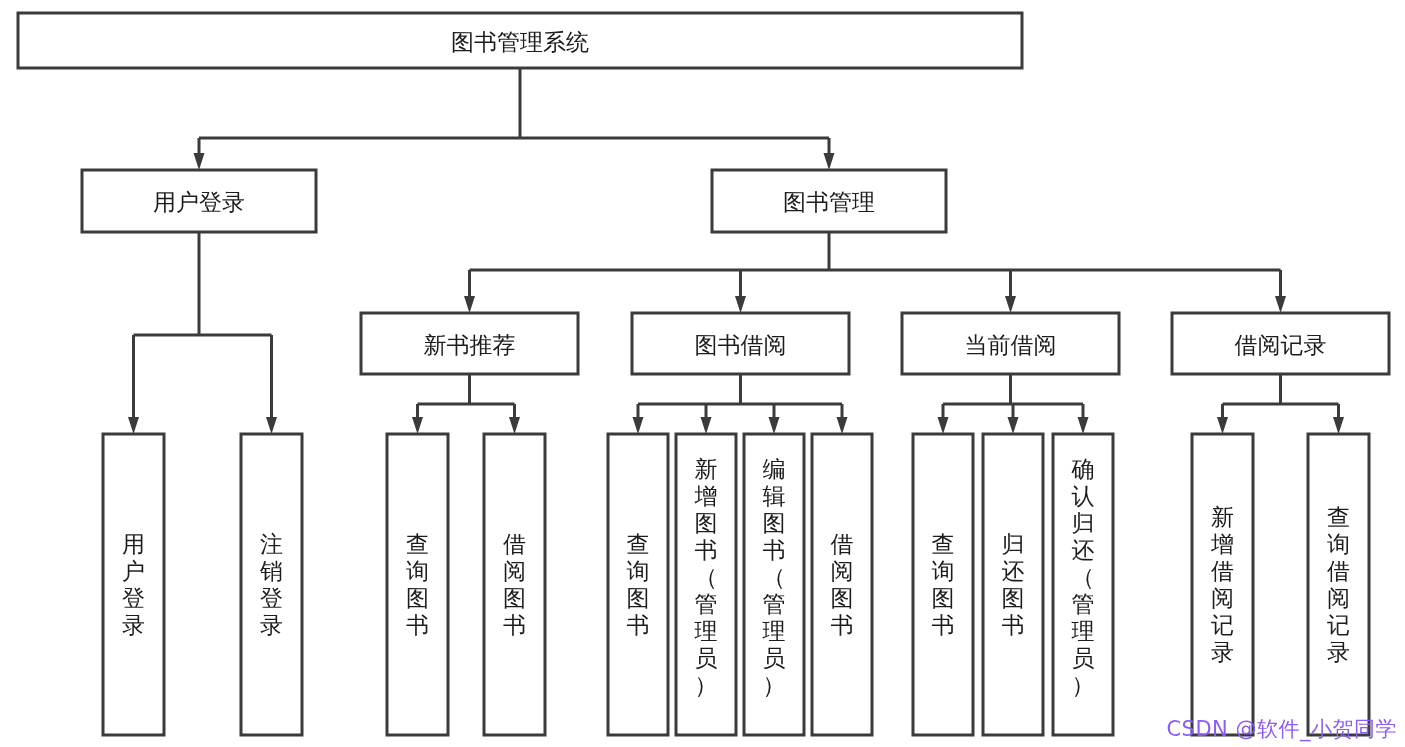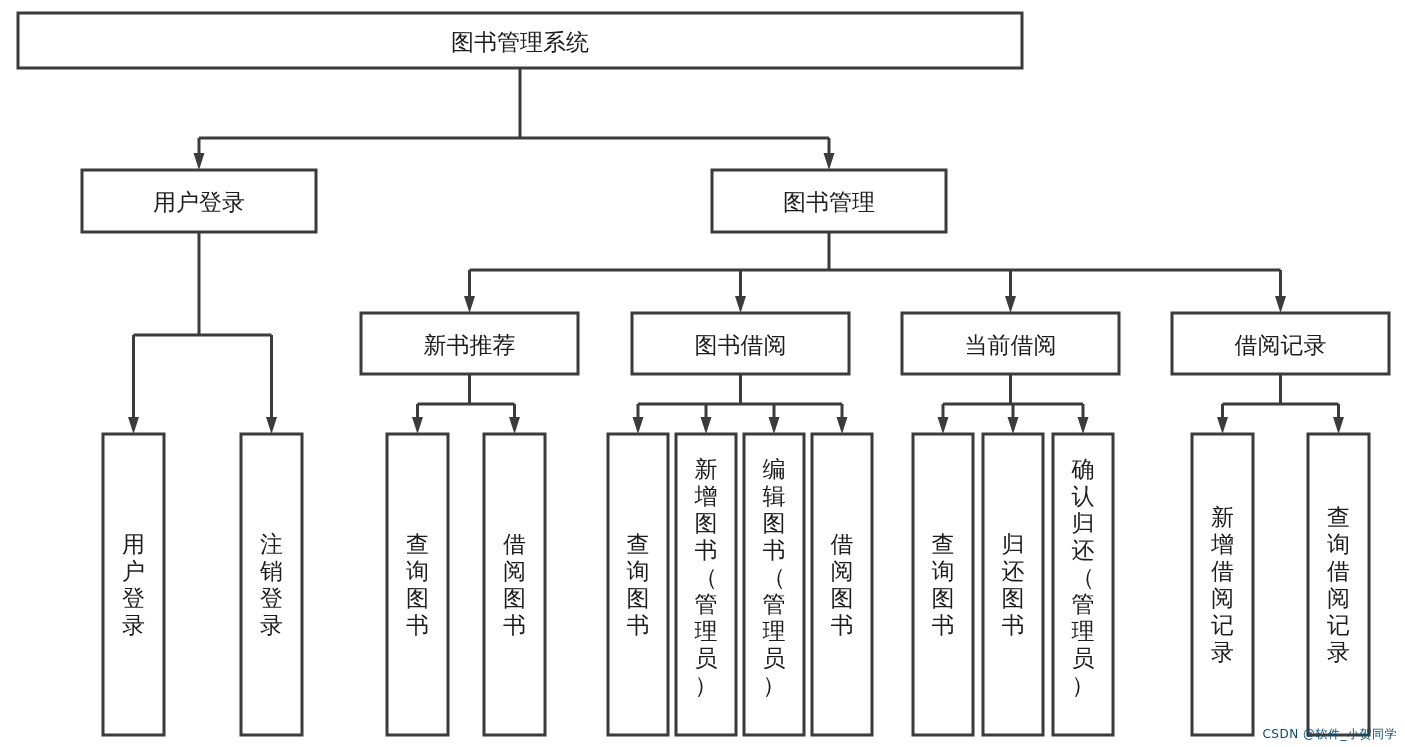--- a/index.html
+++ b/index.html
@@ -53,22 +53,22 @@
     fill: #1c1c1c;
     font-family: "DejaVu Sans", "Liberation Sans", sans-serif;
     font-size: 23px;
     text-anchor: middle;
   }
   .watermark {
     position: absolute;
     right: 8px;
     bottom: 4px;
     font-family: "DejaVu Sans", "Liberation Sans", sans-serif;
-    font-size: 12px;
-    color: #0c4a6e;
+    font-size: 21px;
+    color: #8b5cf6;
     letter-spacing: 0.5px;
     user-select: none;
     pointer-events: none;
   }
 </style>
 </head>
 <body>
 
 <div id="diagram-root">
   <svg id="tree-canvas" viewBox="0 0 1405 747">

